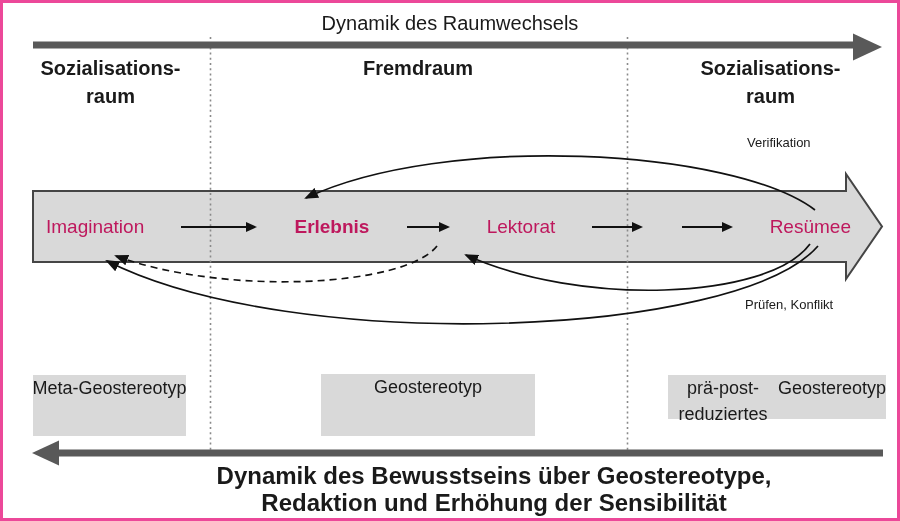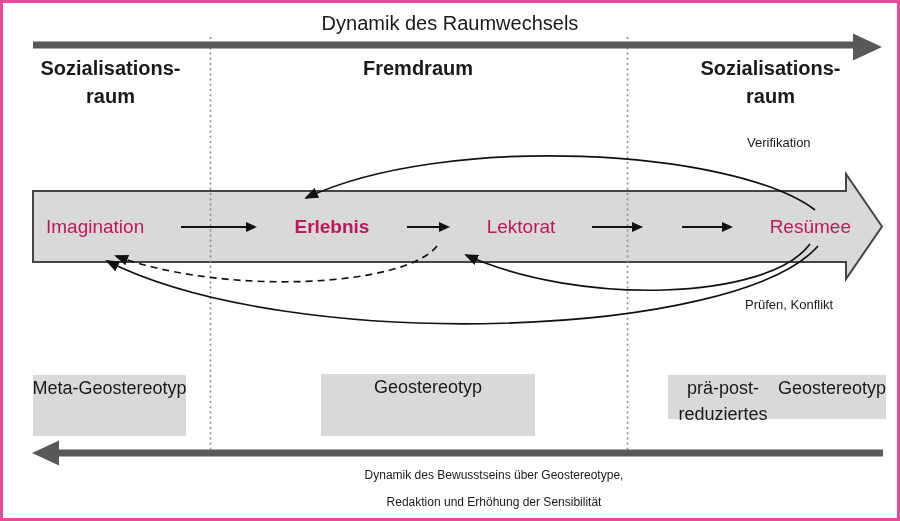--- a/index.html
+++ b/index.html
@@ -42,21 +42,21 @@
   .sbox {
     background: #d9d9d9;
     text-align: center; font-size: 18px; line-height: 26px;
     display: flex; flex-direction: row; justify-content: center;
   }
   .sbox-1 { left: 30px;  top: 372px; width: 153px; height: 61px; }
   .sbox-2 { left: 318px; top: 371px; width: 214px; height: 62px; }
   .sbox-3 { left: 665px; top: 372px; width: 218px; height: 44px; }
   .bottom-caption {
     left: 88px; right: 0; top: 459px;
-    text-align: center; font-size: 12px; line-height: 27px;
+    text-align: center; font-size: 24px; line-height: 27px; font-weight: bold;
   }
 </style>
 </head>
 <body>
 
 <div id="diagram">
 
   <svg id="shapes" width="900" height="521" viewBox="0 0 900 521">
     <defs>
       <marker id="ah" markerUnits="userSpaceOnUse" markerWidth="14" markerHeight="11" refX="12" refY="5.5" orient="auto">

